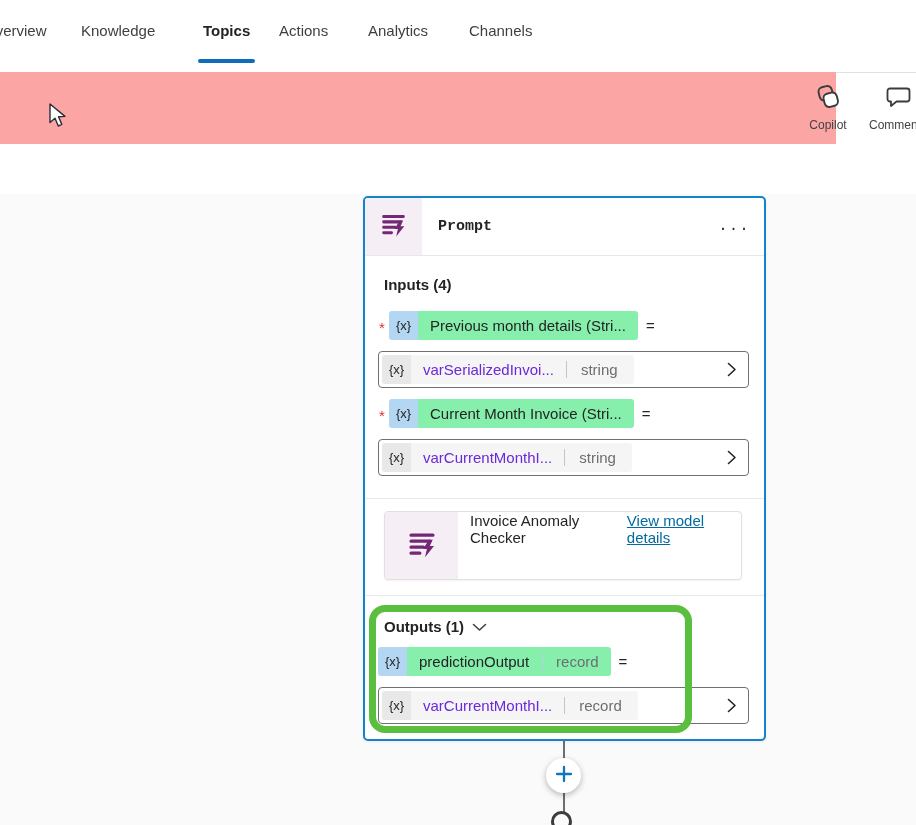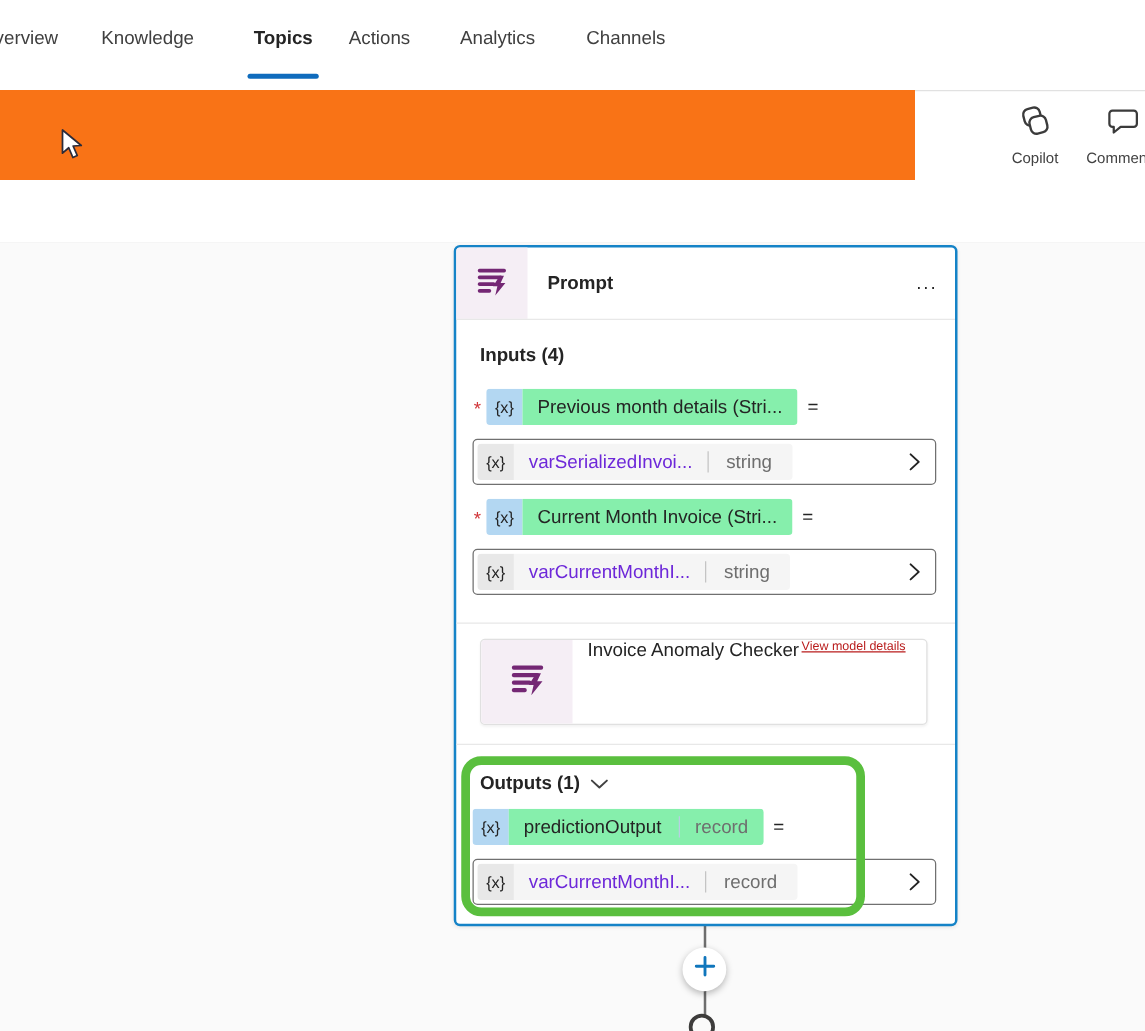--- a/index.html
+++ b/index.html
@@ -8,30 +8,30 @@
     font-family:"Liberation Sans","DejaVu Sans",sans-serif;
     background:#ffffff;color:#242424;
     -webkit-font-smoothing:antialiased;
   }
   
   .navbar{position:absolute;left:0;top:0;width:916px;height:72px;background:#fff;border-bottom:1px solid #e1e1e1;}
   .tab{position:absolute;top:22px;font-size:15px;color:#3f3f3f;cursor:pointer;white-space:nowrap;}
   .tab.active{font-weight:700;color:#242424;}
   .tab.active .underline{position:absolute;left:-5px;right:-5px;top:37px;height:4px;border-radius:2px;background:#0f6cbd;}
   
-  .toolbar{position:absolute;left:0;top:72px;width:732px;height:72px;background:#f97316;border-bottom:1px solid #e1e1e1;}
+  .toolbar{position:absolute;left:0;top:72px;width:836px;height:72px;background:#fca5a5;border-bottom:1px solid #e1e1e1;}
   .toolbtn{position:absolute;top:12px;display:flex;flex-direction:column;align-items:center;gap:4px;cursor:pointer;}
   .toolbtn .lbl{font-size:12px;color:#424242;white-space:nowrap;}
   .substrip{position:absolute;left:0;top:144px;width:916px;height:50px;background:#fff;border-bottom:1px solid #e1e1e1;}
   
   .canvas{position:absolute;left:0;top:194px;width:916px;height:631px;background:#fafafa;overflow:hidden;}
   
   .card{position:absolute;left:363px;top:2px;width:403px;height:545px;background:#fff;
         border:2px solid #1583c7;border-radius:5px;box-sizing:border-box;box-shadow:0 1px 3px rgba(0,0,0,.07);z-index:2;}
-  .card-header{position:absolute;left:0;top:0;right:0;height:57px;display:flex;align-items:center;}
+  .card-header{position:absolute;left:0;top:0;right:0;height:57px;display:flex;align-items:center;font-family:Liberation Mono, monospace;}
   .hdr-iconsq{width:57px;height:57px;background:#f5eef5;display:flex;align-items:center;justify-content:center;flex:0 0 57px;border-radius:3px 0 0 0;}
   .hdr-title{margin-left:16px;font-size:15px;font-weight:700;color:#242424;}
   .hdr-more{margin-left:auto;margin-right:14px;font-size:15px;letter-spacing:1.5px;color:#242424;cursor:pointer;line-height:10px;}
   .hdivider{position:absolute;left:0;right:0;height:1px;background:#e8e8e8;}
   .sec-label{position:absolute;left:19px;font-size:15px;font-weight:700;color:#242424;display:flex;align-items:center;gap:8px;}
   
   .chip-row{position:absolute;left:10px;height:30px;display:flex;align-items:center;}
   .req{color:#d13438;font-size:15px;width:14px;text-align:center;padding-top:4px;}
   .chip{display:inline-flex;height:29px;border-radius:3px;overflow:hidden;cursor:pointer;}
   .xseg{width:29px;display:flex;align-items:center;justify-content:center;font-size:13px;color:#242424;flex:0 0 29px;}
@@ -49,21 +49,21 @@
   .vname{padding:0 12px;font-size:15px;color:#6d28d9;white-space:nowrap;}
   .vsep{width:1px;height:17px;background:#c4c4c4;}
   .vtype{padding:0 16px 0 14px;font-size:15px;color:#6e6e6e;white-space:nowrap;}
   .chev{margin-left:auto;margin-right:11px;display:flex;align-items:center;}
   
   .model-box{position:absolute;left:19px;width:358px;height:69px;background:#fff;border:1px solid #e0e0e0;border-radius:4px;
              box-sizing:border-box;display:flex;align-items:stretch;overflow:hidden;box-shadow:0 1px 2px rgba(0,0,0,.05);}
   .model-iconsq{width:73px;flex:0 0 73px;background:#f5eef5;display:flex;align-items:center;justify-content:center;}
   .model-texts{display:flex;flex-direction:row;justify-content:center;margin-left:12px;gap:2px;}
   .model-name{font-size:15px;color:#242424;}
-  .model-link{font-size:10px;color:#b91c1c;text-decoration:underline;cursor:pointer;}
+  .model-link{font-size:15px;color:#0369a1;text-decoration:underline;cursor:pointer;}
   
   .green-ring{position:absolute;left:369px;top:411px;width:323px;height:128px;border:7px solid #5abf3e;border-radius:16px;
               box-sizing:border-box;z-index:6;pointer-events:none;}
   
   .conn-line{position:absolute;width:2px;background:#6e6e6e;left:563px;z-index:1;}
   .add-btn{position:absolute;left:546px;top:564px;width:35px;height:35px;border-radius:50%;background:#fff;
            box-shadow:0 2px 6px rgba(0,0,0,.28);display:flex;align-items:center;justify-content:center;cursor:pointer;z-index:3;}
   .end-circle{position:absolute;left:551px;top:617px;width:21px;height:21px;border-radius:50%;border:3px solid #3d3c3b;
               background:#fafafa;box-sizing:border-box;z-index:1;}
   .cursor{position:absolute;left:48px;top:103px;z-index:50;pointer-events:none;}

